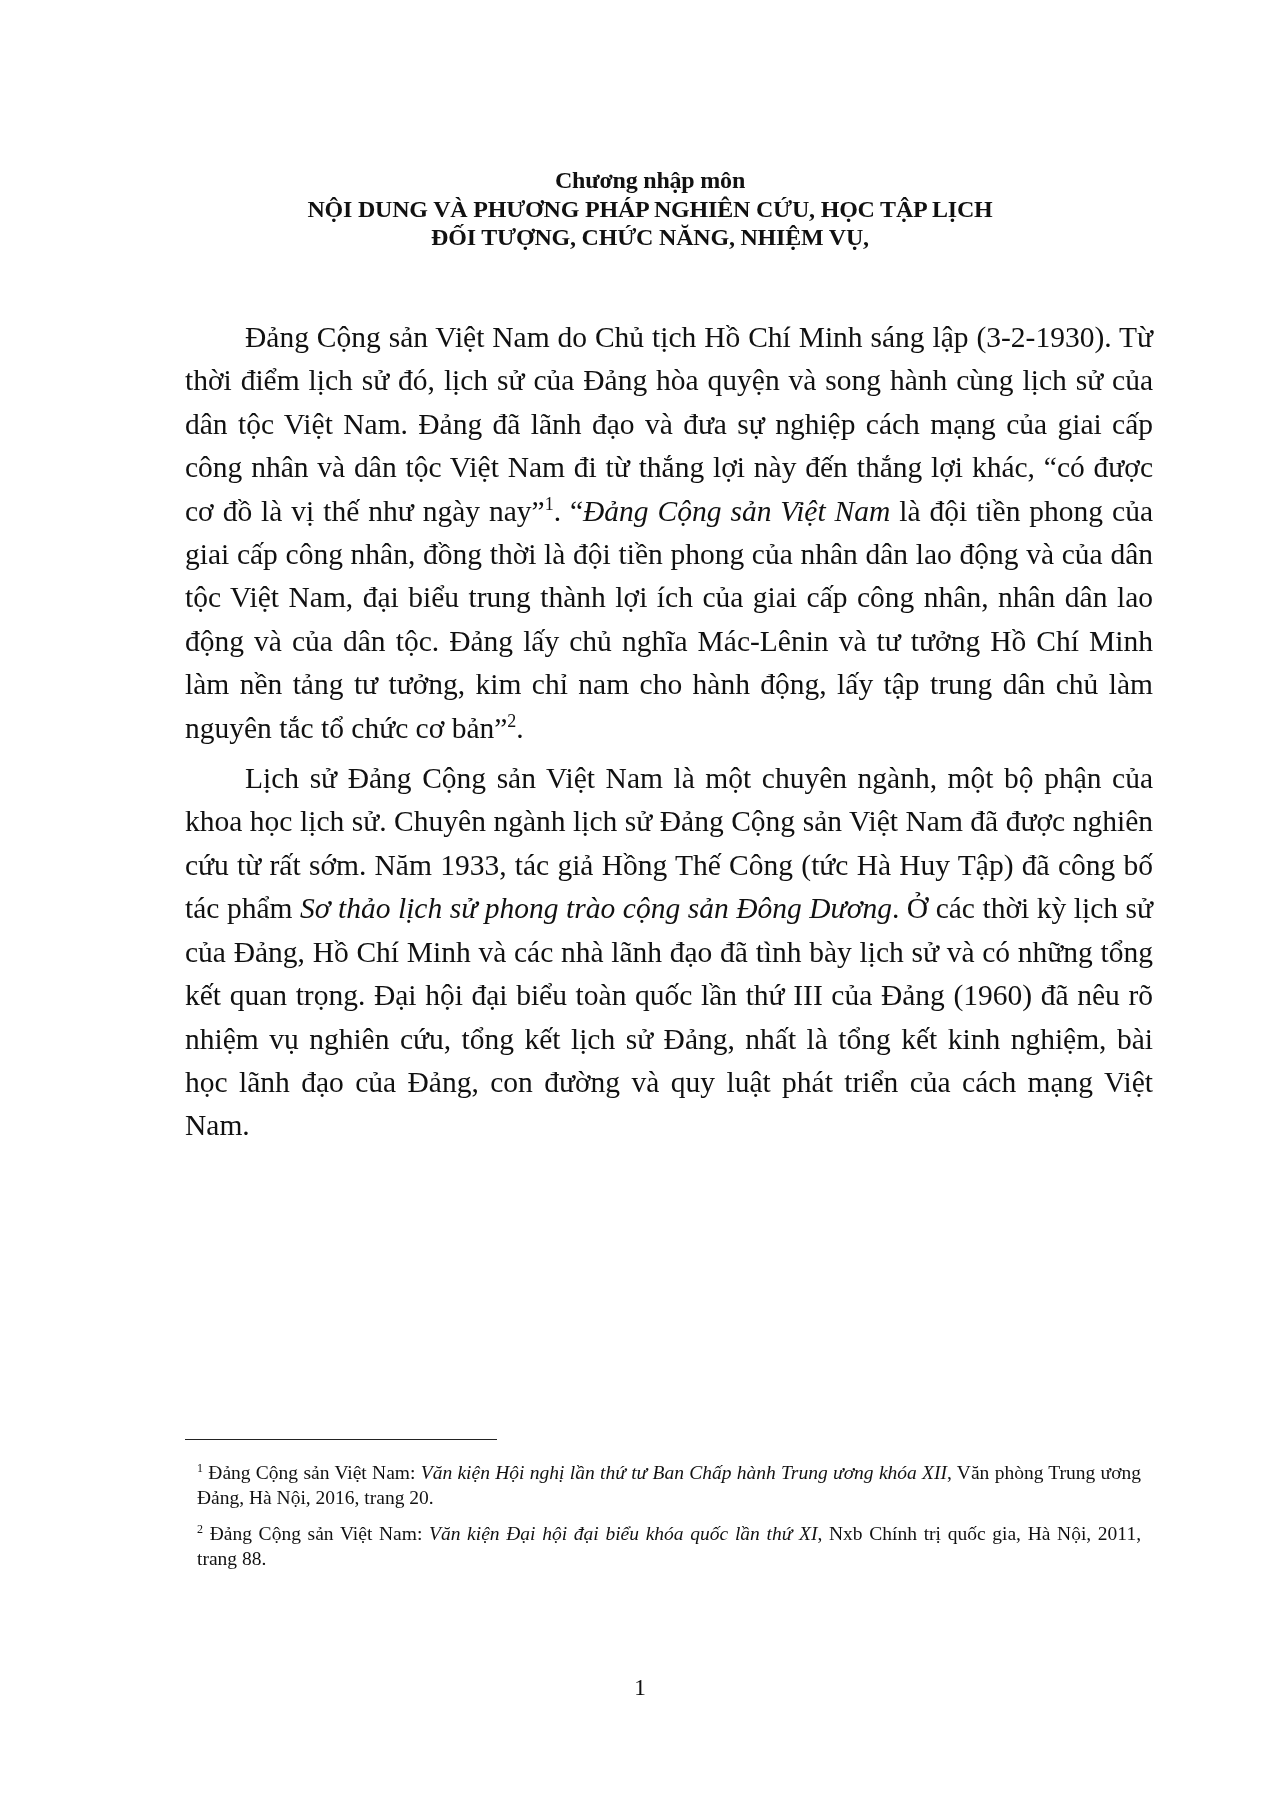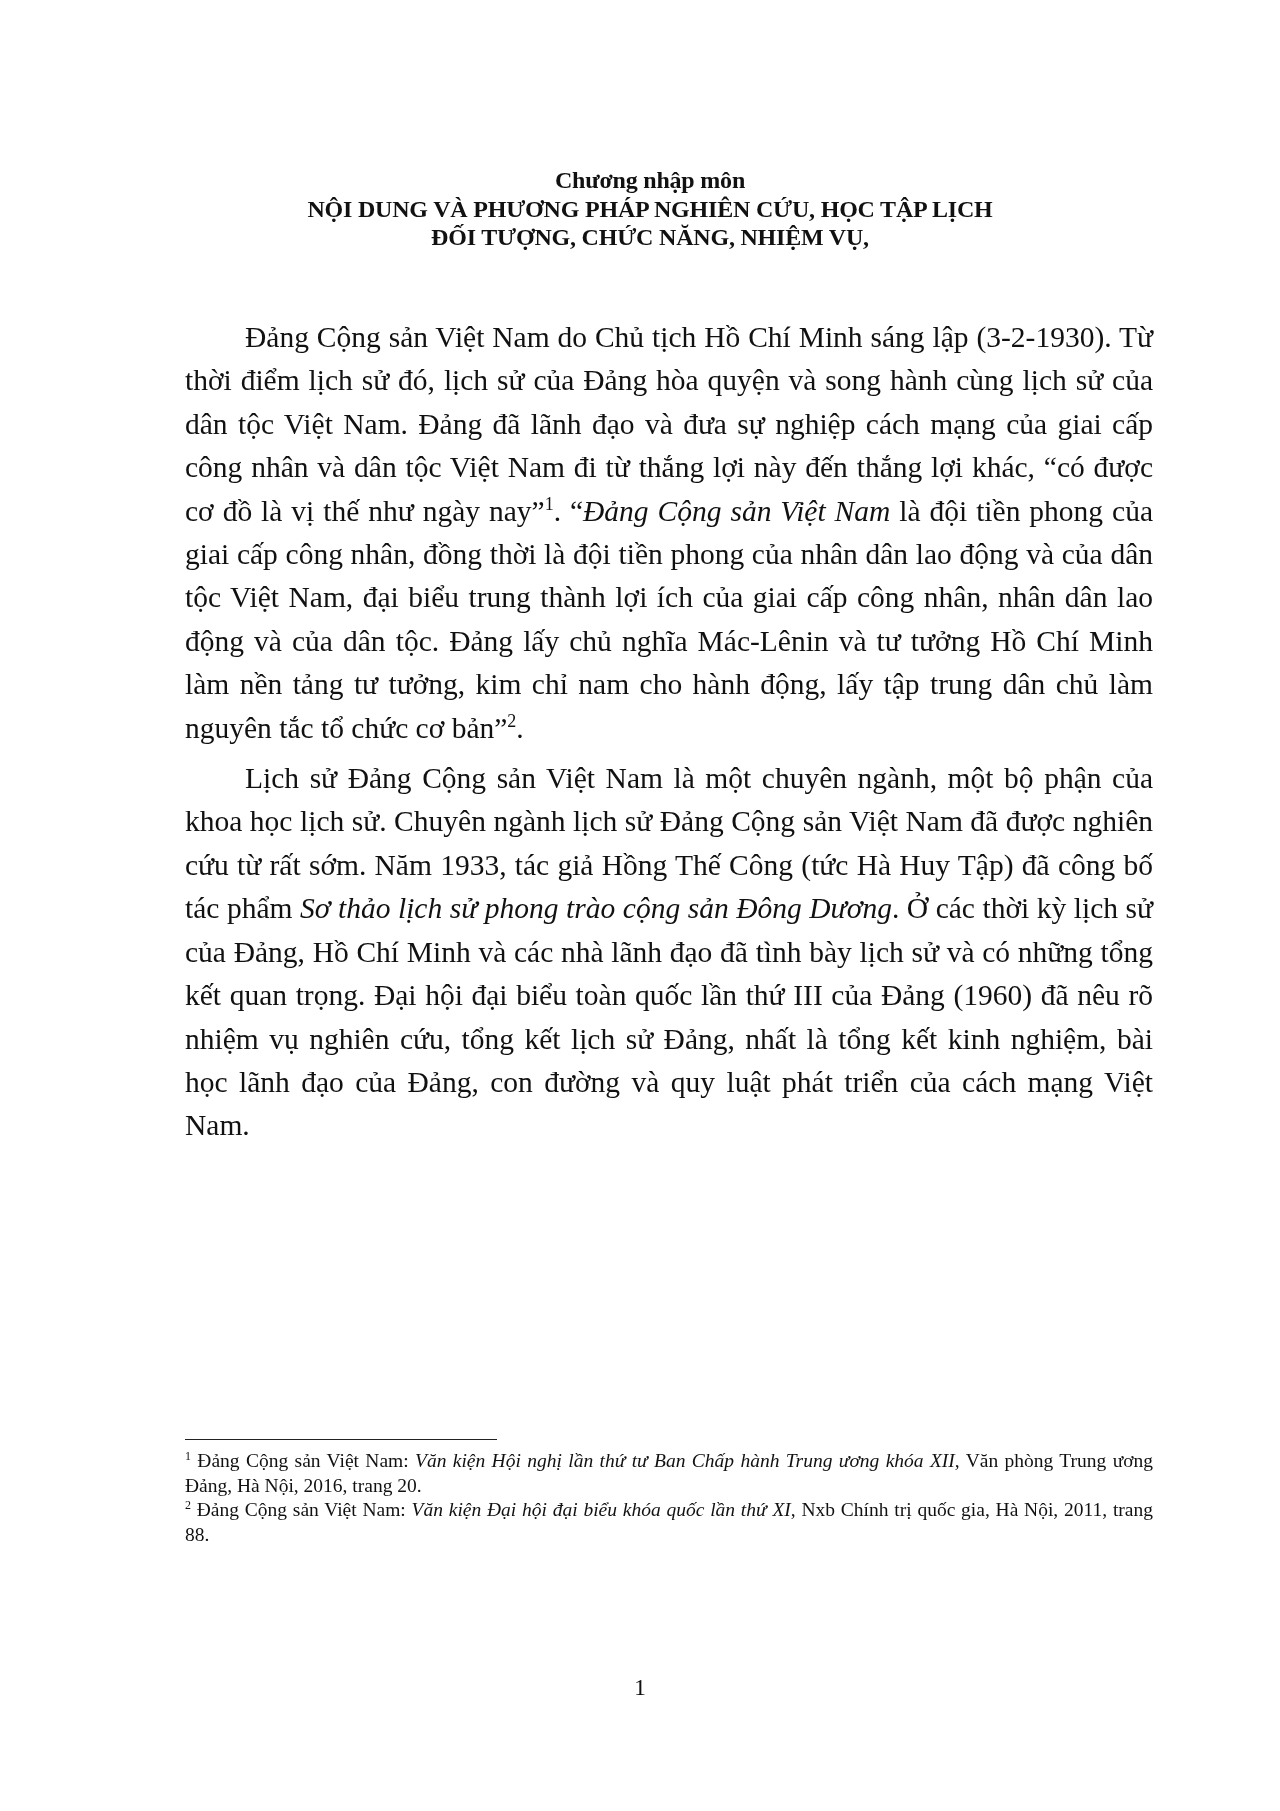--- a/index.html
+++ b/index.html
@@ -63,21 +63,21 @@
     }
     .footnotes {
       position: absolute;
       left: 185px;
       width: 968px;
       top: 1449px;
       font-size: 19.5px;
       line-height: 24.5px;
       text-align: justify;
     }
-    .footnotes p { margin: 0; }
+    .footnotes p { margin: 12px; }
     .footnotes sup {
       font-size: 12px;
       line-height: 0;
       vertical-align: 7px;
     }
     .footnotes em { font-style: italic; }
     .page-number {
       position: absolute;
       left: 0;
       width: 1280px;

